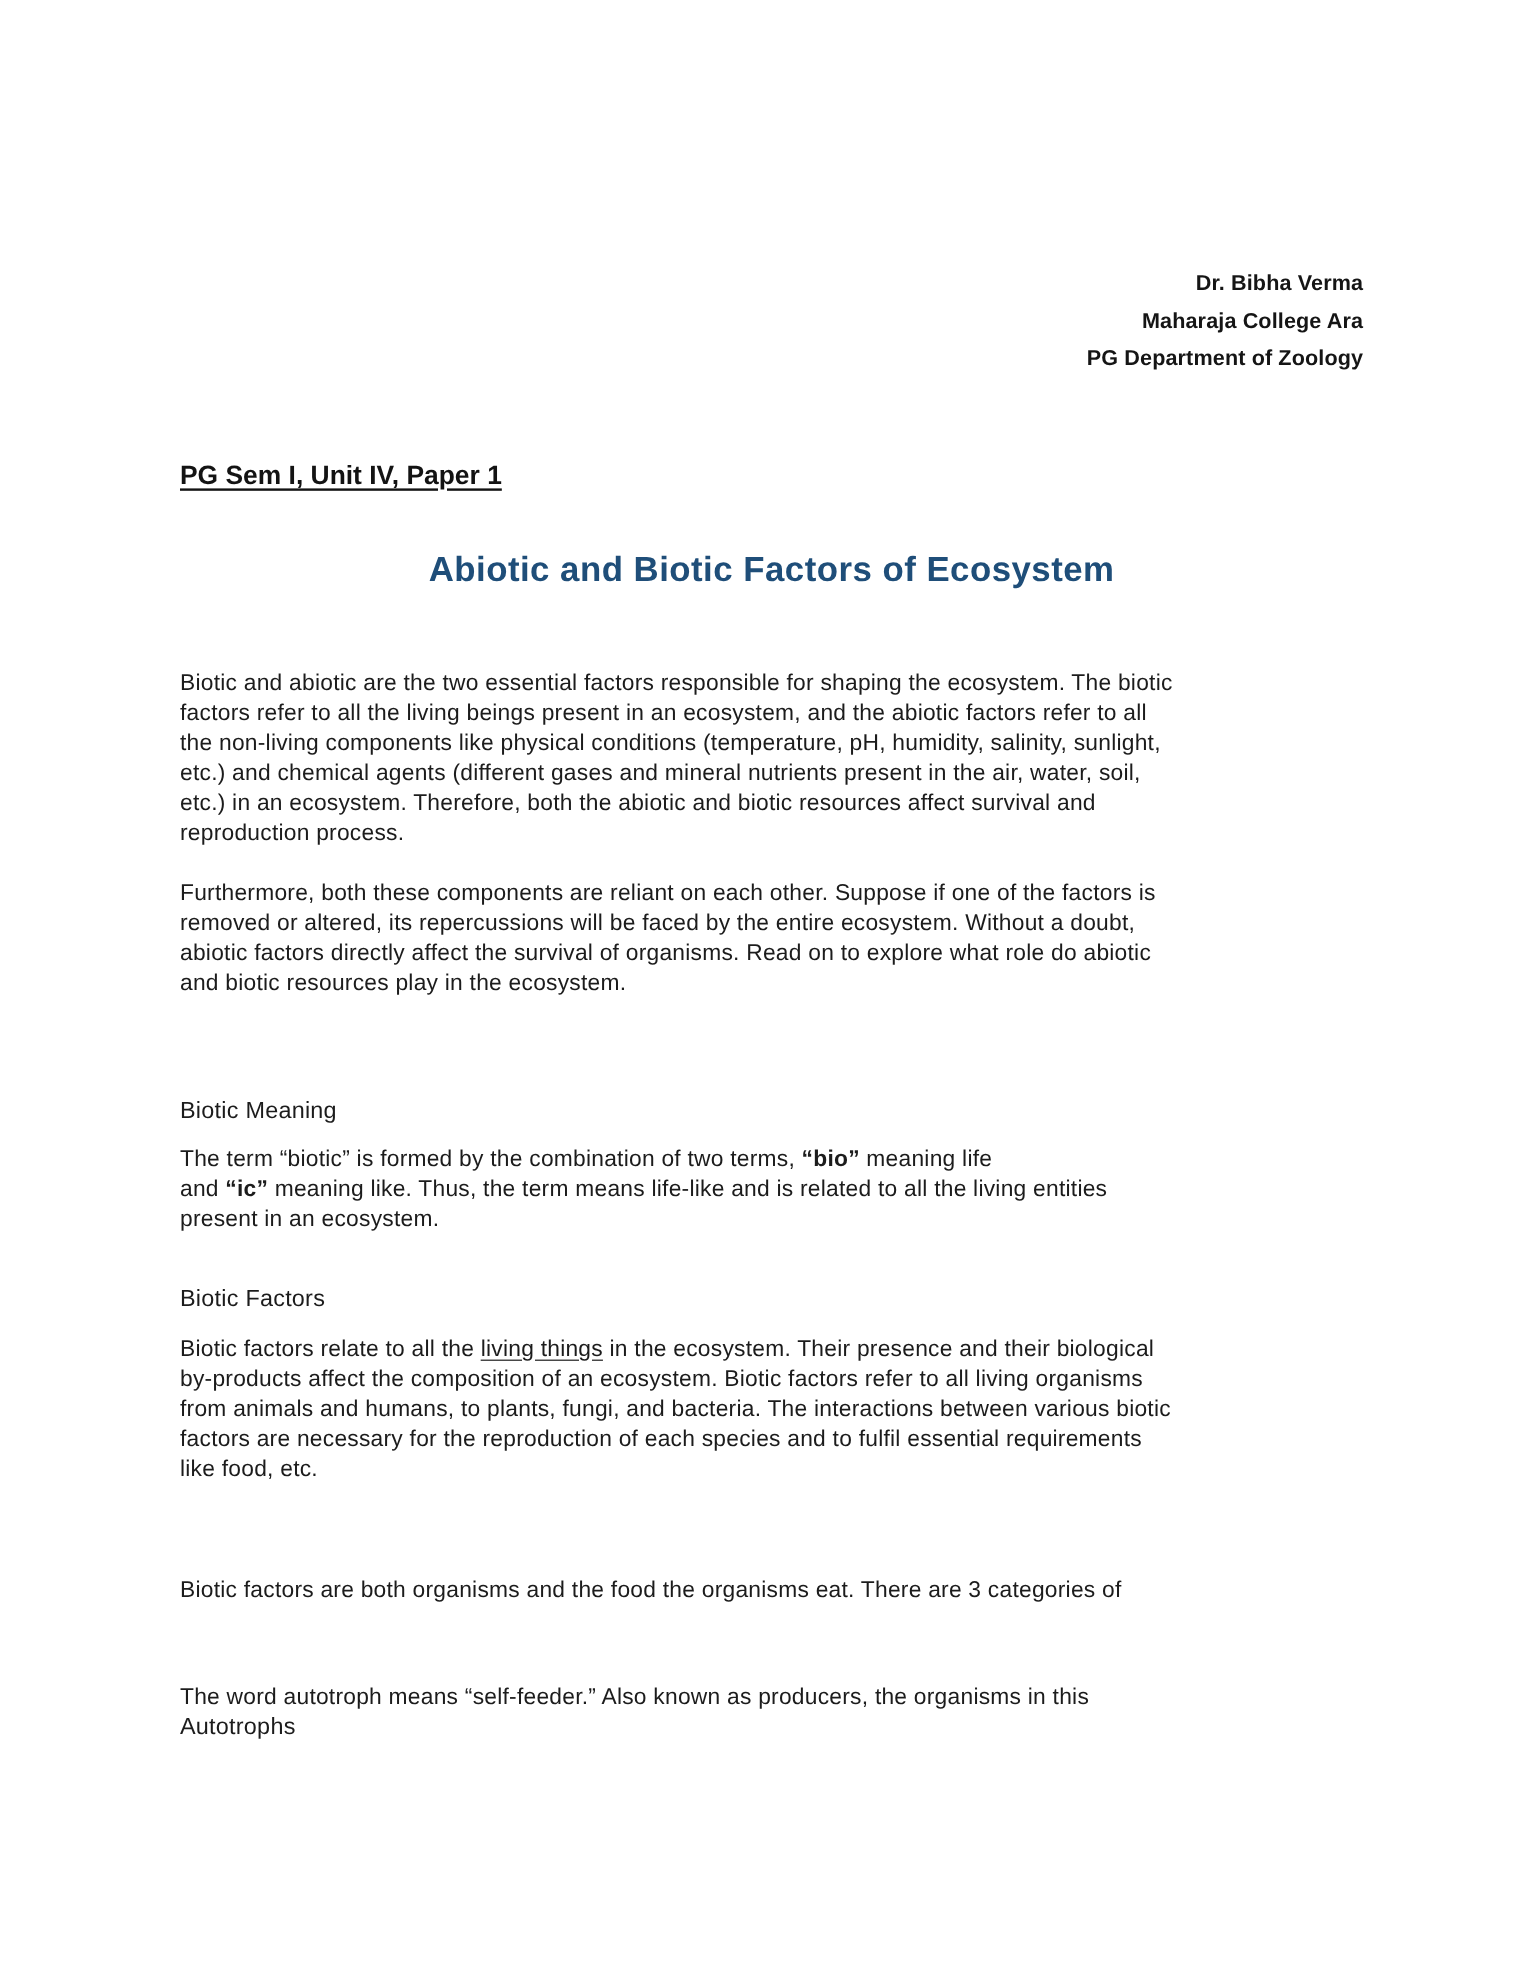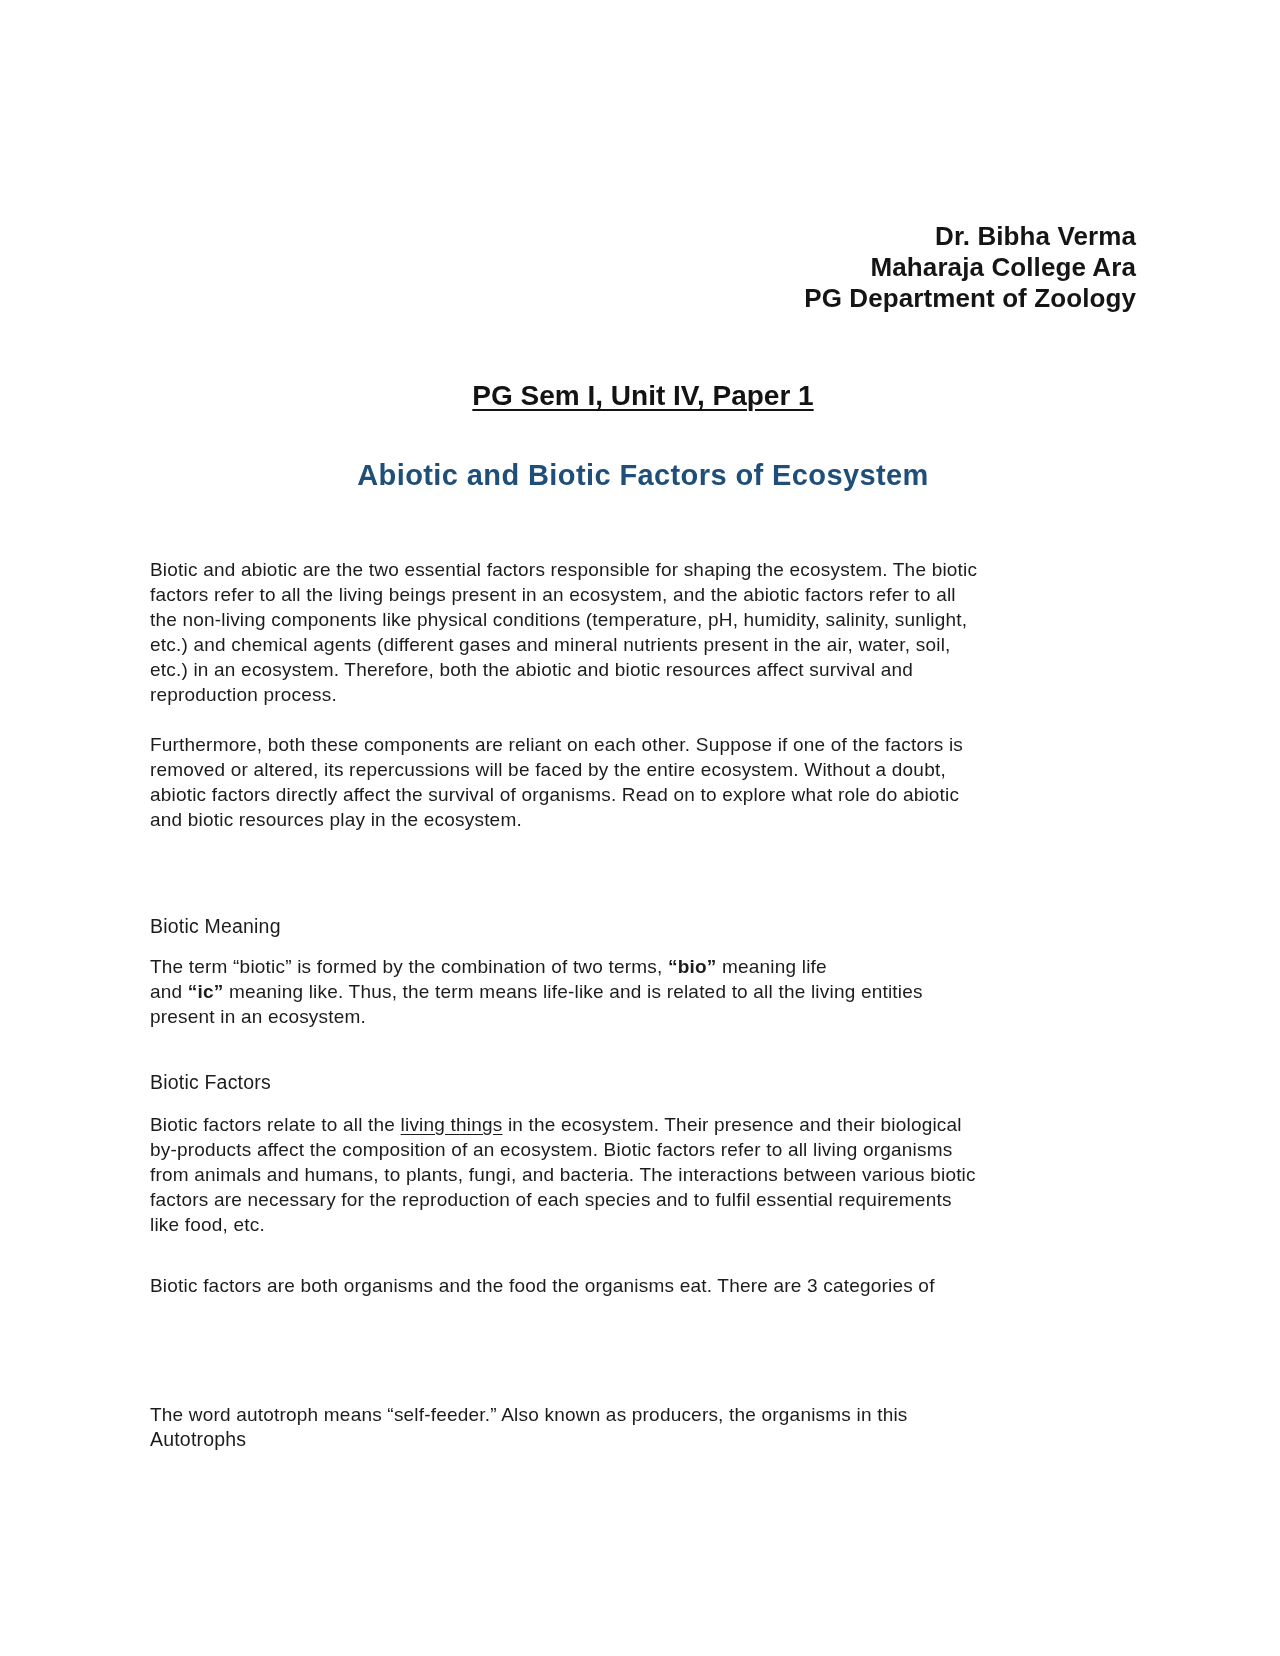--- a/index.html
+++ b/index.html
@@ -17,30 +17,30 @@
     position: absolute;
     left: 150px;
     width: 986px;
     margin: 0;
     padding: 0;
   }
   .hdr {
     top: 221px;
     text-align: right;
     font-weight: 700;
-    font-size: 26px;
+    font-size: 18px;
     line-height: 31px;
     color: #151515;
     letter-spacing: 0.1px;
   }
   .course {
     top: 383px;
-    text-align: center;
+    text-align: left;
     font-weight: 700;
-    font-size: 28px;
+    font-size: 22px;
     line-height: 26px;
     color: #131313;
   }
   .course .ul {
     text-decoration: underline;
     text-decoration-thickness: 2px;
     text-underline-offset: 4px;
   }
   .main-title {
     top: 459px;
@@ -83,19 +83,19 @@
   <p class="block para" style="top:732px"><span>Furthermore, both these components are reliant on each other. Suppose if one of the factors is</span><br><span>removed or altered, its repercussions will be faced by the entire ecosystem. Without a doubt,</span><br><span>abiotic factors directly affect the survival of organisms. Read on to explore what role do abiotic</span><br><span>and biotic resources play in the ecosystem.</span></p>
 
   <h2 class="block sect" style="top:914px">Biotic Meaning</h2>
 
   <p class="block para" style="top:954px"><span>The term “biotic” is formed by the combination of two terms, </span><span class="b">“bio”</span><span> meaning life</span><br><span>and </span><span class="b">“ic”</span><span> meaning like. Thus, the term means life-like and is related to all the living entities</span><br><span>present in an ecosystem.</span></p>
 
   <h2 class="block sect" style="top:1070px">Biotic Factors</h2>
 
   <p class="block para" style="top:1112px"><span>Biotic factors relate to all the </span><span class="u">living things</span><span> in the ecosystem. Their presence and their biological</span><br><span>by-products affect the composition of an ecosystem. Biotic factors refer to all living organisms</span><br><span>from animals and humans, to plants, fungi, and bacteria. The interactions between various biotic</span><br><span>factors are necessary for the reproduction of each species and to fulfil essential requirements</span><br><span>like food, etc.</span></p>
 
-  <p class="block para" style="top:1273px"><span>Biotic factors are both organisms and the food the organisms eat. There are 3 categories of</span><br></p>
+  <p class="block para" style="top:1313px"><span>Biotic factors are both organisms and the food the organisms eat. There are 3 categories of</span><br></p>
 
   <h2 class="block sect" style="top:1427px">Autotrophs</h2>
 
   <p class="block para" style="top:1402px"><span>The word autotroph means “self-feeder.” Also known as producers, the organisms in this</span><br></p>
 
 </div>
 
 </body></html>

